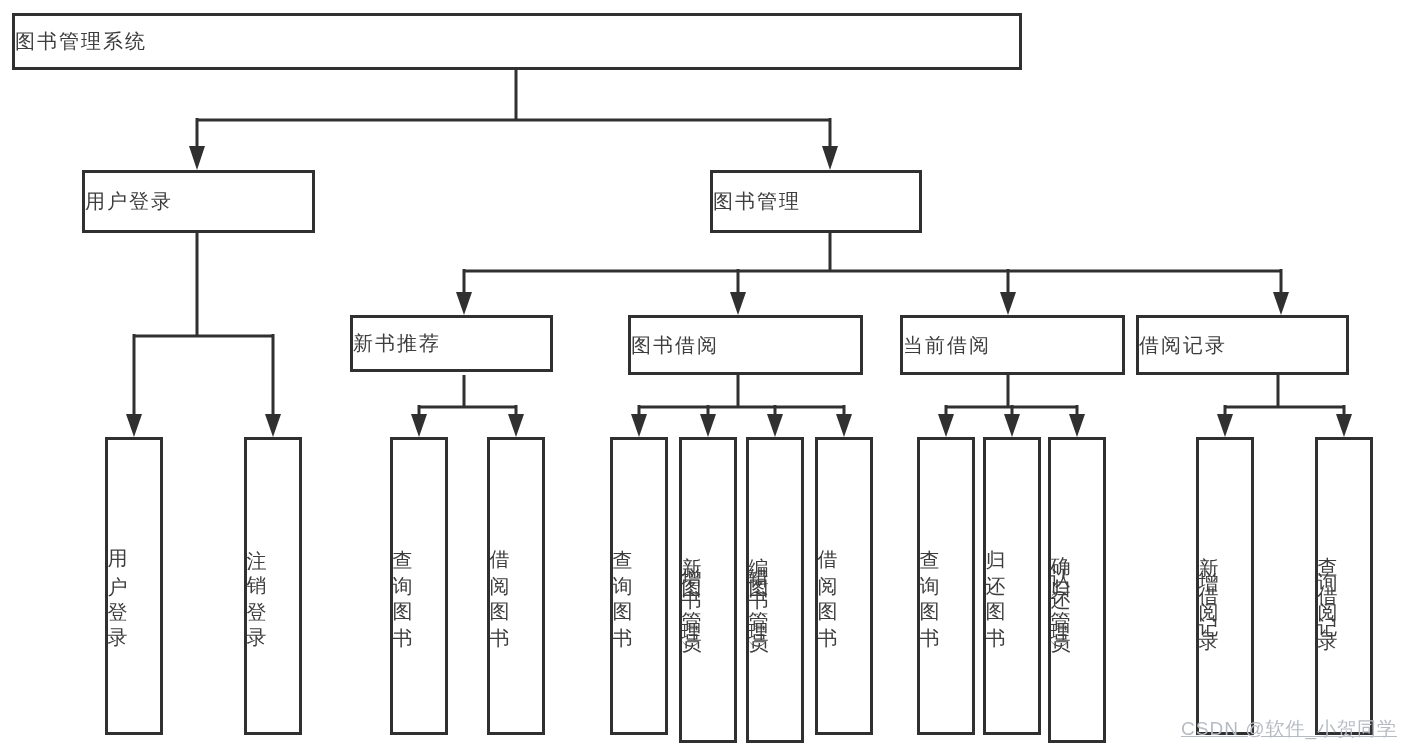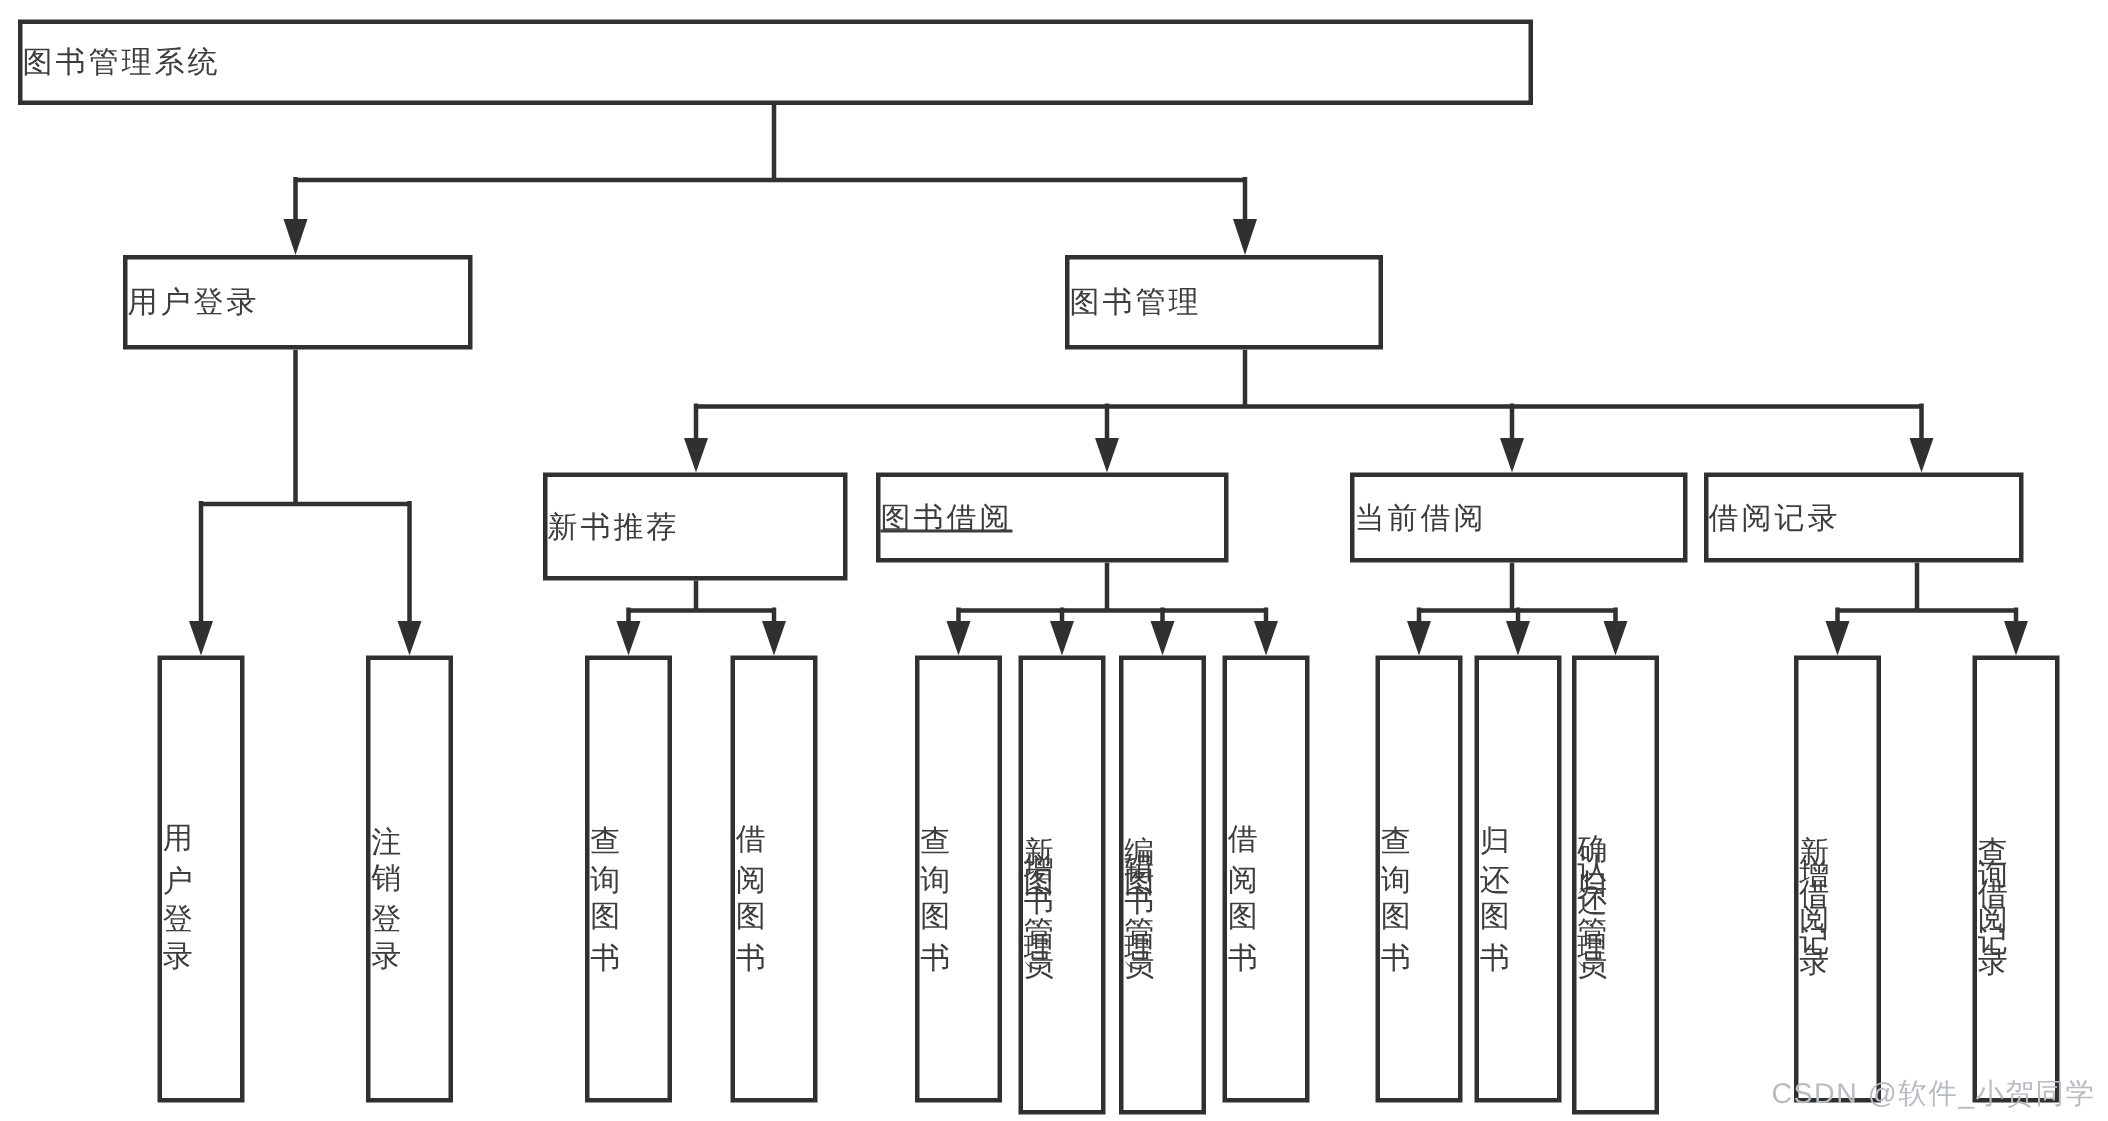--- a/index.html
+++ b/index.html
@@ -42,20 +42,21 @@
   .leaf.med span { letter-spacing: 15px; }
   .watermark {
     position: absolute;
     right: 8px;
     bottom: 5px;
     font-size: 19px;
     color: #b7bbc3;
     letter-spacing: 1px;
     z-index: 3;
     white-space: nowrap;
+    text-decoration: underline;
   }
 </style>
 </head>
 <body>
 
 <div class="canvas">
 
   <svg class="connectors" viewBox="0 0 1405 747" xmlns="http://www.w3.org/2000/svg">
     <g stroke="#303030" stroke-width="3" fill="none">
 
@@ -103,24 +104,24 @@
     <span>图书管理系统</span>
   </div>
 
   <div class="node" style="left:82px; top:170px; width:233px; height:63px;">
     <span>用户登录</span>
   </div>
   <div class="node" style="left:710px; top:170px; width:212px; height:63px;">
     <span>图书管理</span>
   </div>
 
-  <div class="node" style="left:362px; top:315px; width:203px; height:72px;">
+  <div class="node" style="left:350px; top:315px; width:203px; height:57px;">
     <span>新书推荐</span>
   </div>
-  <div class="node" style="left:584px; top:315px; width:235px; height:60px;text-decoration:underline;">
+  <div class="node" style="left:628px; top:315px; width:235px; height:60px;">
     <span>图书借阅</span>
   </div>
   <div class="node" style="left:900px; top:315px; width:225px; height:60px;">
     <span>当前借阅</span>
   </div>
   <div class="node" style="left:1136px; top:315px; width:213px; height:60px;">
     <span>借阅记录</span>
   </div>
 
   <div class="node leaf" style="left:105px;">

